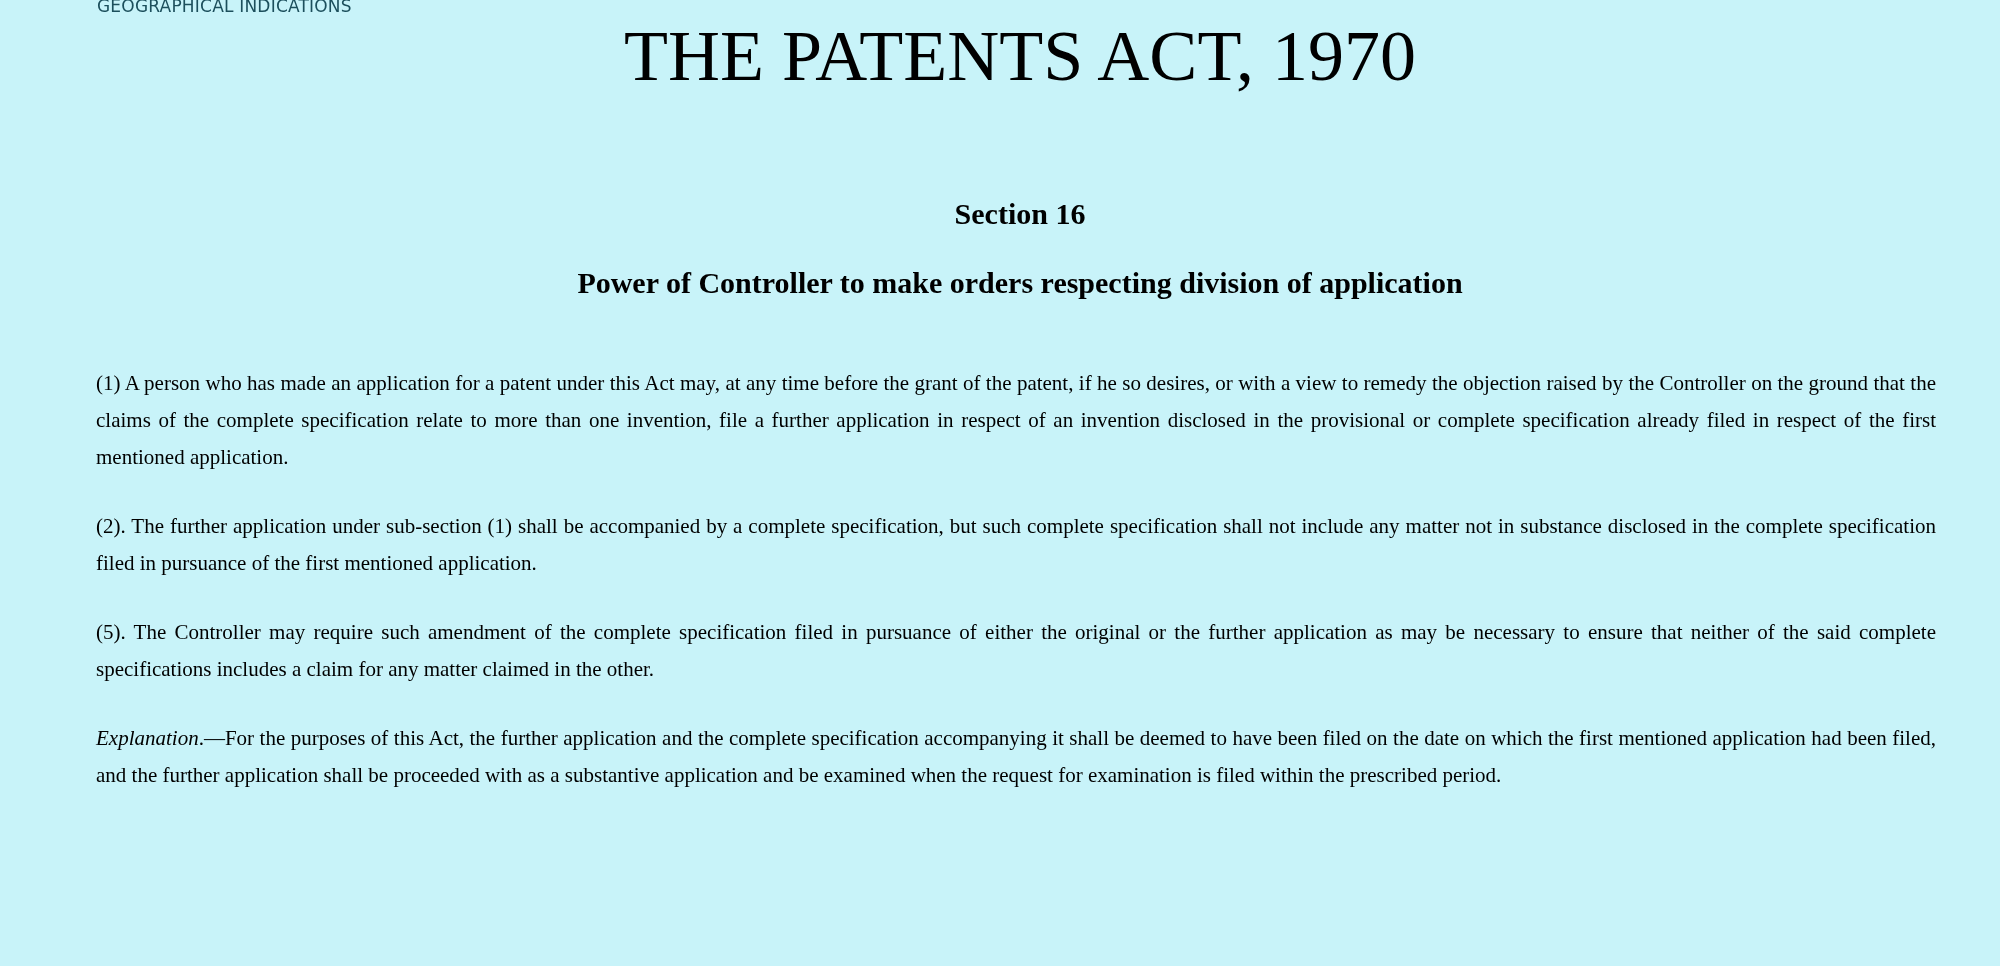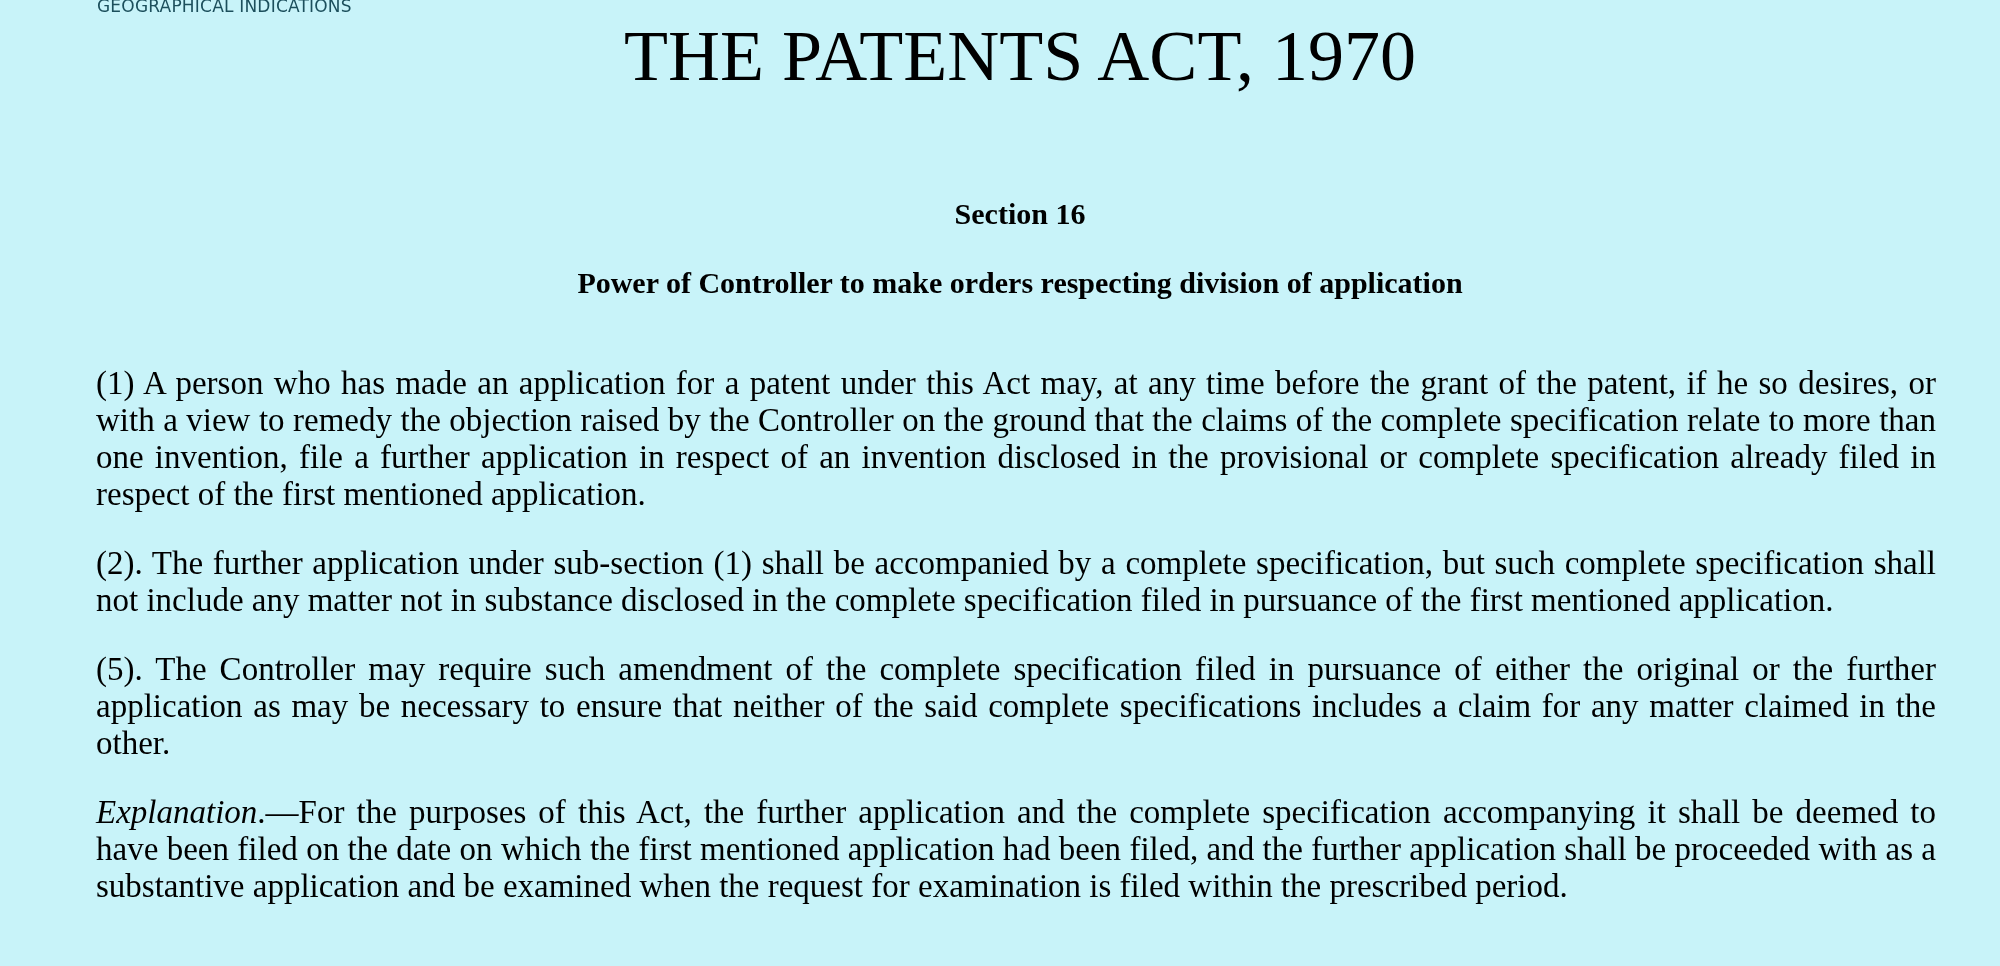--- a/index.html
+++ b/index.html
@@ -61,21 +61,21 @@
       margin: 0;
       white-space: nowrap;
     }
     .body-text {
       position: absolute;
       left: 96px;
       top: 365px;
       width: 1848px;
     }
     .para {
-      font-size: 33px;
+      font-size: 21px;
       line-height: 37px;
       text-align: justify;
       margin: 0 8px 32px 0;
     }
     .para em {
       font-style: italic;
     }
   </style>
 </head>
 <body>

